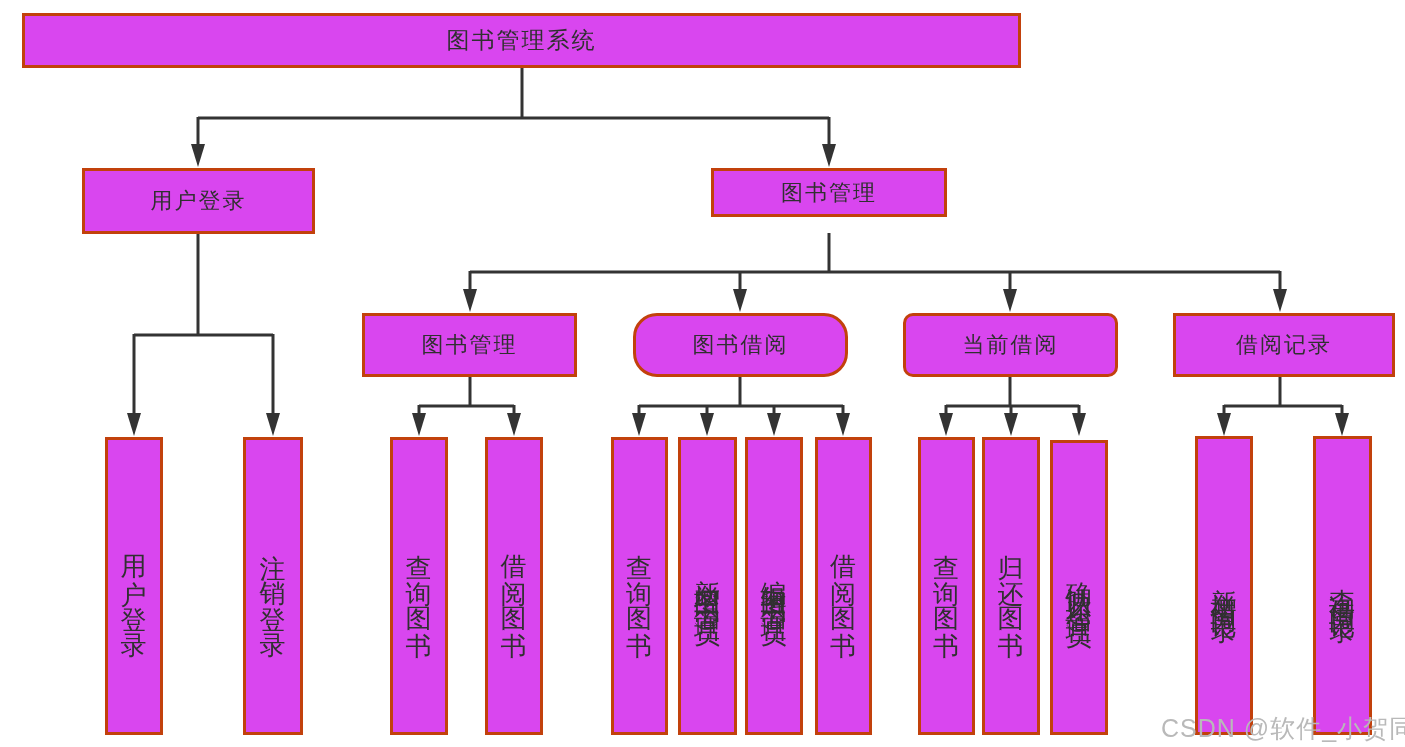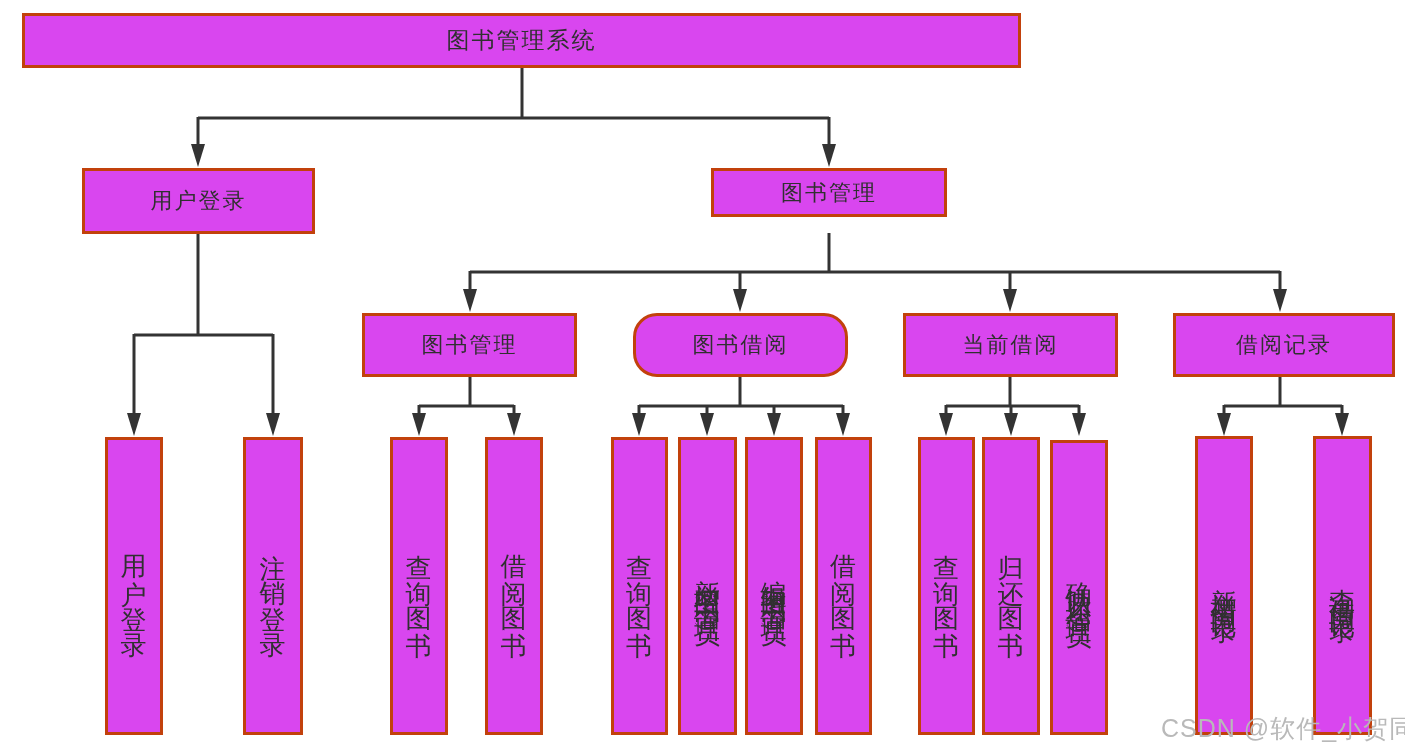--- a/index.html
+++ b/index.html
@@ -130,21 +130,21 @@
   <div class="node h" style="left:711px; top:168px; width:236px; height:49px;">
     <span>图书管理</span>
   </div>
 
   <div class="node h" style="left:362px; top:313px; width:215px; height:64px;">
     <span>图书管理</span>
   </div>
   <div class="node h" style="left:633px; top:313px; width:215px; height:64px;border-radius:24px;">
     <span>图书借阅</span>
   </div>
-  <div class="node h" style="left:903px; top:313px; width:215px; height:64px;">
+  <div class="node h" style="left:903px; top:313px; width:215px; height:64px;border-radius:10px;">
     <span>当前借阅</span>
   </div>
   <div class="node h" style="left:1173px; top:313px; width:222px; height:64px;">
     <span>借阅记录</span>
   </div>
 
   <div class="node leaf" style="left:105px; top:437px; width:58px; height:298px;">
     <span class="vtext loose">用户登录</span>
   </div>
   <div class="node leaf" style="left:243px; top:437px; width:60px; height:298px;">

